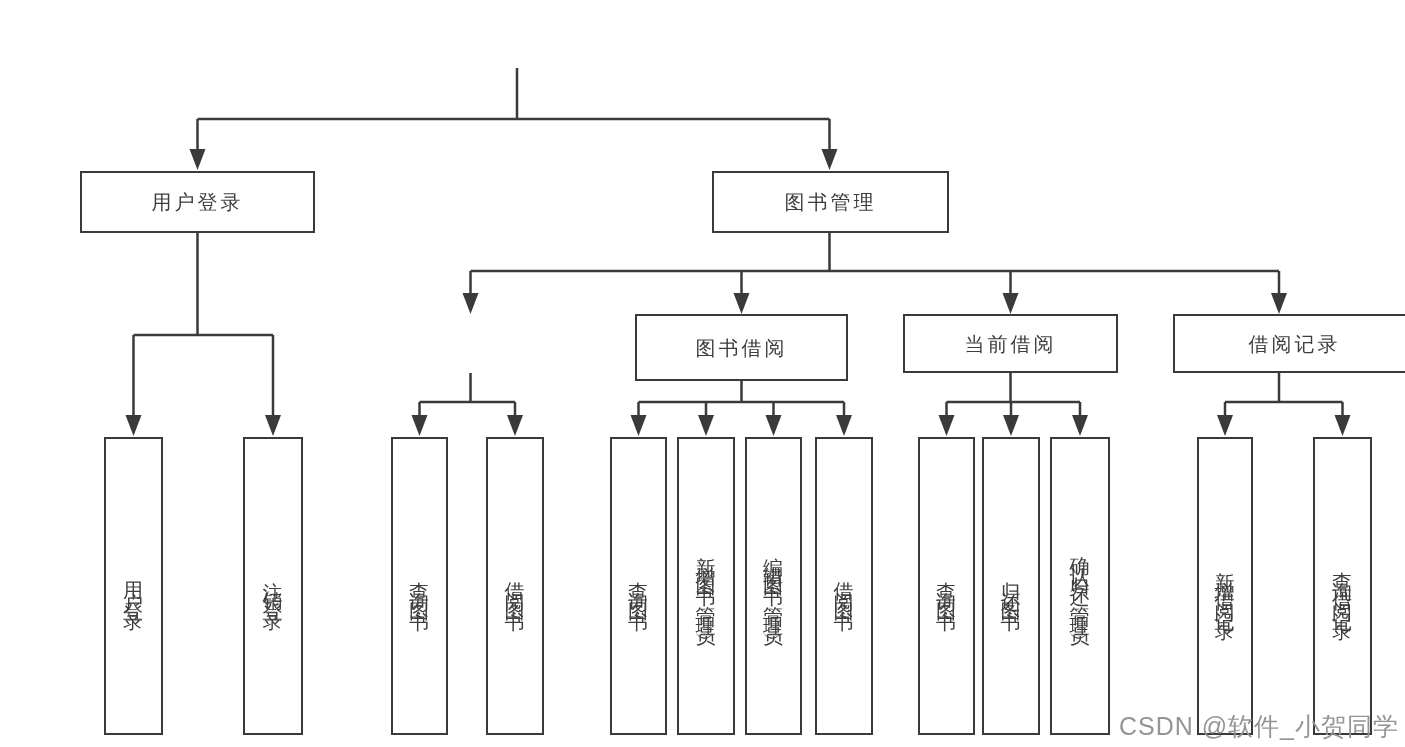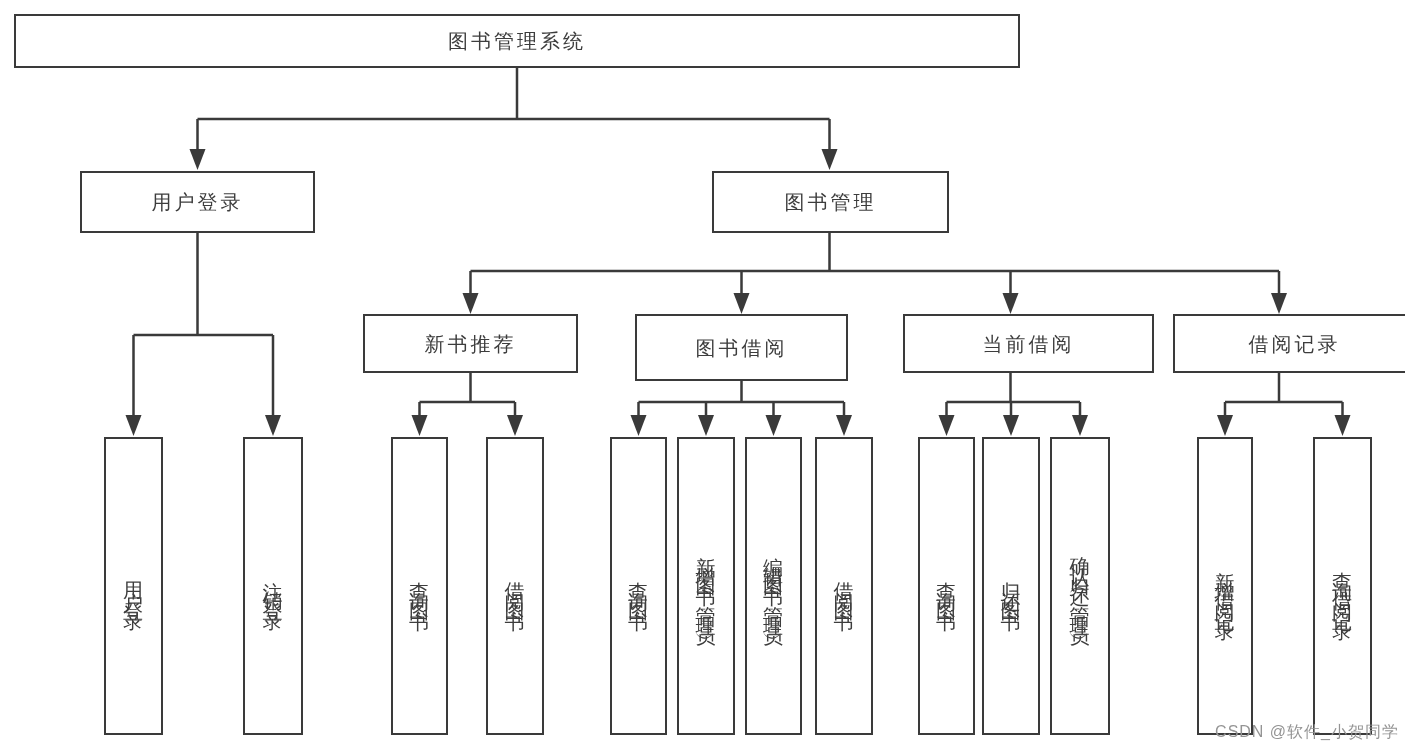--- a/index.html
+++ b/index.html
@@ -37,21 +37,21 @@
   .vnode span{
     writing-mode:vertical-rl;
     text-orientation:mixed;
     font-size:20px;
     letter-spacing:10px;
     line-height:1;
   }
   .watermark{
     position:absolute;
     right:6px;bottom:4px;
-    font-size:16px;
+    font-size:25px;
     color:var(--watermark);
     letter-spacing:1px;
     z-index:3;
     white-space:nowrap;
   }
 </style>
 </head>
 <body>
 
 <div class="canvas">
@@ -78,38 +78,32 @@
     <polygon points="698,415 714,415 706,436"></polygon>
     <polygon points="765.5,415 781.5,415 773.5,436"></polygon>
     <polygon points="836,415 852,415 844,436"></polygon>
     <polygon points="938.5,415 954.5,415 946.5,436"></polygon>
     <polygon points="1003,415 1019,415 1011,436"></polygon>
     <polygon points="1072,415 1088,415 1080,436"></polygon>
     <polygon points="1217,415 1233,415 1225,436"></polygon>
     <polygon points="1334.5,415 1350.5,415 1342.5,436"></polygon>
   </svg>
 
-  <div class="node hnode" style="left:14px;top:14px;width:1006px;height:54px">
-    <span>图书管理系统</span>
-  </div>
 
   <div class="node hnode" style="left:80px;top:171px;width:235px;height:62px">
     <span>用户登录</span>
   </div>
   <div class="node hnode" style="left:712px;top:171px;width:237px;height:62px">
     <span>图书管理</span>
   </div>
 
-  <div class="node hnode" style="left:363px;top:314px;width:215px;height:59px">
-    <span>新书推荐</span>
-  </div>
   <div class="node hnode" style="left:635px;top:314px;width:213px;height:67px">
     <span>图书借阅</span>
   </div>
-  <div class="node hnode" style="left:903px;top:314px;width:251px;height:59px">
+  <div class="node hnode" style="left:903px;top:314px;width:215px;height:59px">
     <span>当前借阅</span>
   </div>
   <div class="node hnode" style="left:1173px;top:314px;width:243px;height:59px">
     <span>借阅记录</span>
   </div>
 
   <div class="node vnode" style="left:104px;top:437px;width:59px;height:298px">
     <span>用户登录</span>
   </div>
   <div class="node vnode" style="left:243px;top:437px;width:60px;height:298px">

